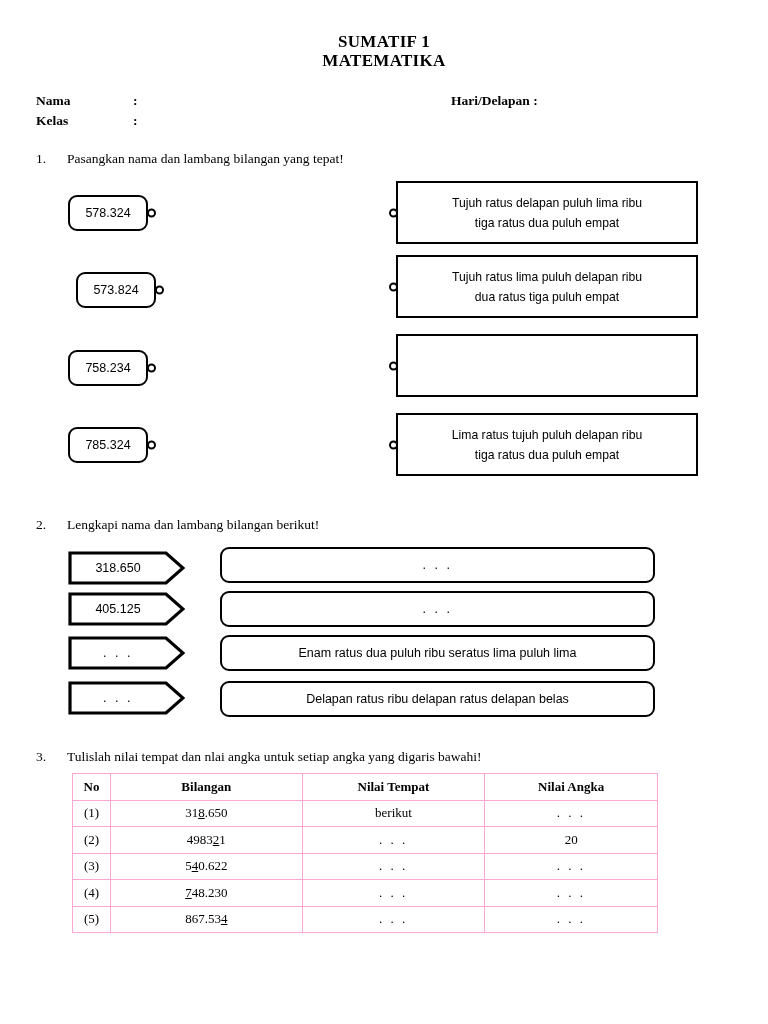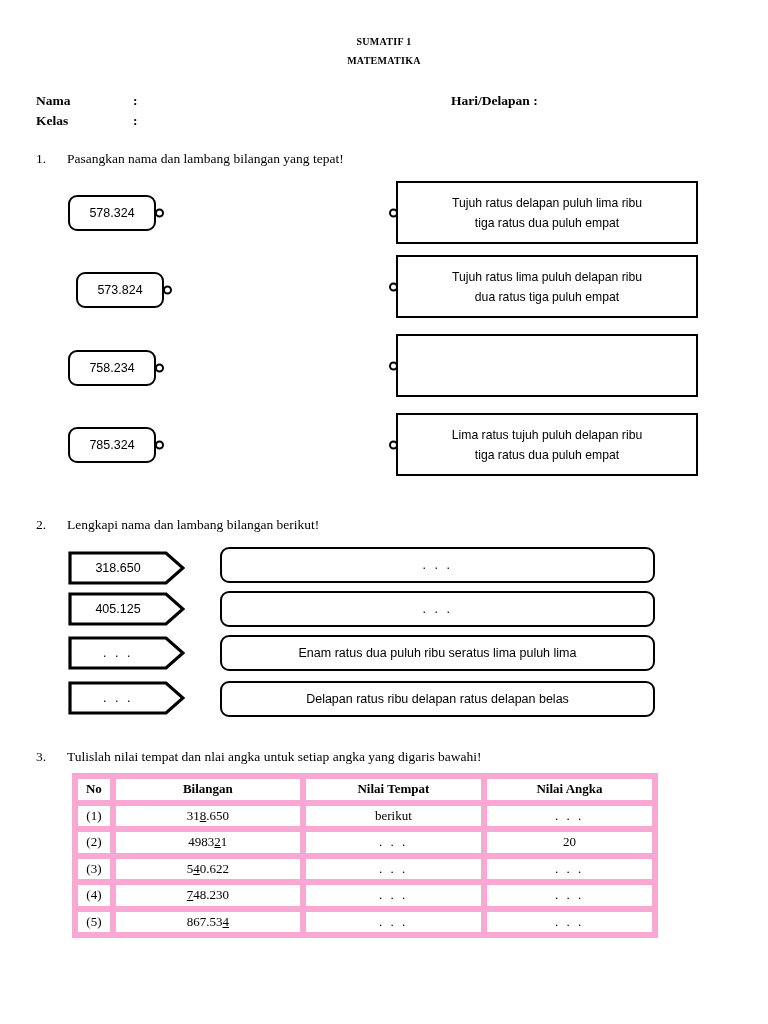--- a/index.html
+++ b/index.html
@@ -21,21 +21,21 @@
   .title-block {
     position: absolute;
     top: 32px;
     left: 0;
     width: 768px;
     text-align: center;
   }
   .title-line {
     font-family: "Liberation Serif", "DejaVu Serif", serif;
     font-weight: bold;
-    font-size: 10px;
+    font-size: 17px;
     line-height: 19px;
     letter-spacing: 0.3px;
   }
 
   
   .id-header {
     position: absolute;
     top: 91px;
     left: 36px;
     width: 700px;
@@ -53,21 +53,21 @@
     position: absolute;
     font-size: 13.5px;
     line-height: 18px;
   }
   .q-num { position: absolute; left: 0; top: 0; }
   .q-text { position: absolute; left: 31px; top: 0; white-space: nowrap; }
 
   
   .cap {
     position: absolute;
-    width: 88px;
+    width: 80px;
     height: 36px;
     border: 2.5px solid #000;
     border-radius: 9px;
     background: #fff;
     display: flex;
     align-items: center;
     justify-content: center;
     font-family: "Liberation Sans", "DejaVu Sans", sans-serif;
     font-size: 12.5px;
     color: #000;
@@ -153,21 +153,21 @@
   .tbl {
     position: absolute;
     left: 72px;
     top: 773px;
     width: 586px;
     border-collapse: collapse;
     font-family: "Liberation Serif", "DejaVu Serif", serif;
     font-size: 13px;
   }
   .tbl th, .tbl td {
-    border: 6px solid #f9a8d4;
+    border: 1px solid #f9a8d4;
     text-align: center;
     vertical-align: middle;
     height: 26.5px;
     padding: 0 4px;
   }
   .tbl th { font-weight: bold; }
   .col-no   { width: 38px; }
   .col-bil  { width: 192px; margin-top: 24px; }
   .col-nt   { width: 183px; margin-left: 20px; }
   .col-na   { width: 173px; }

